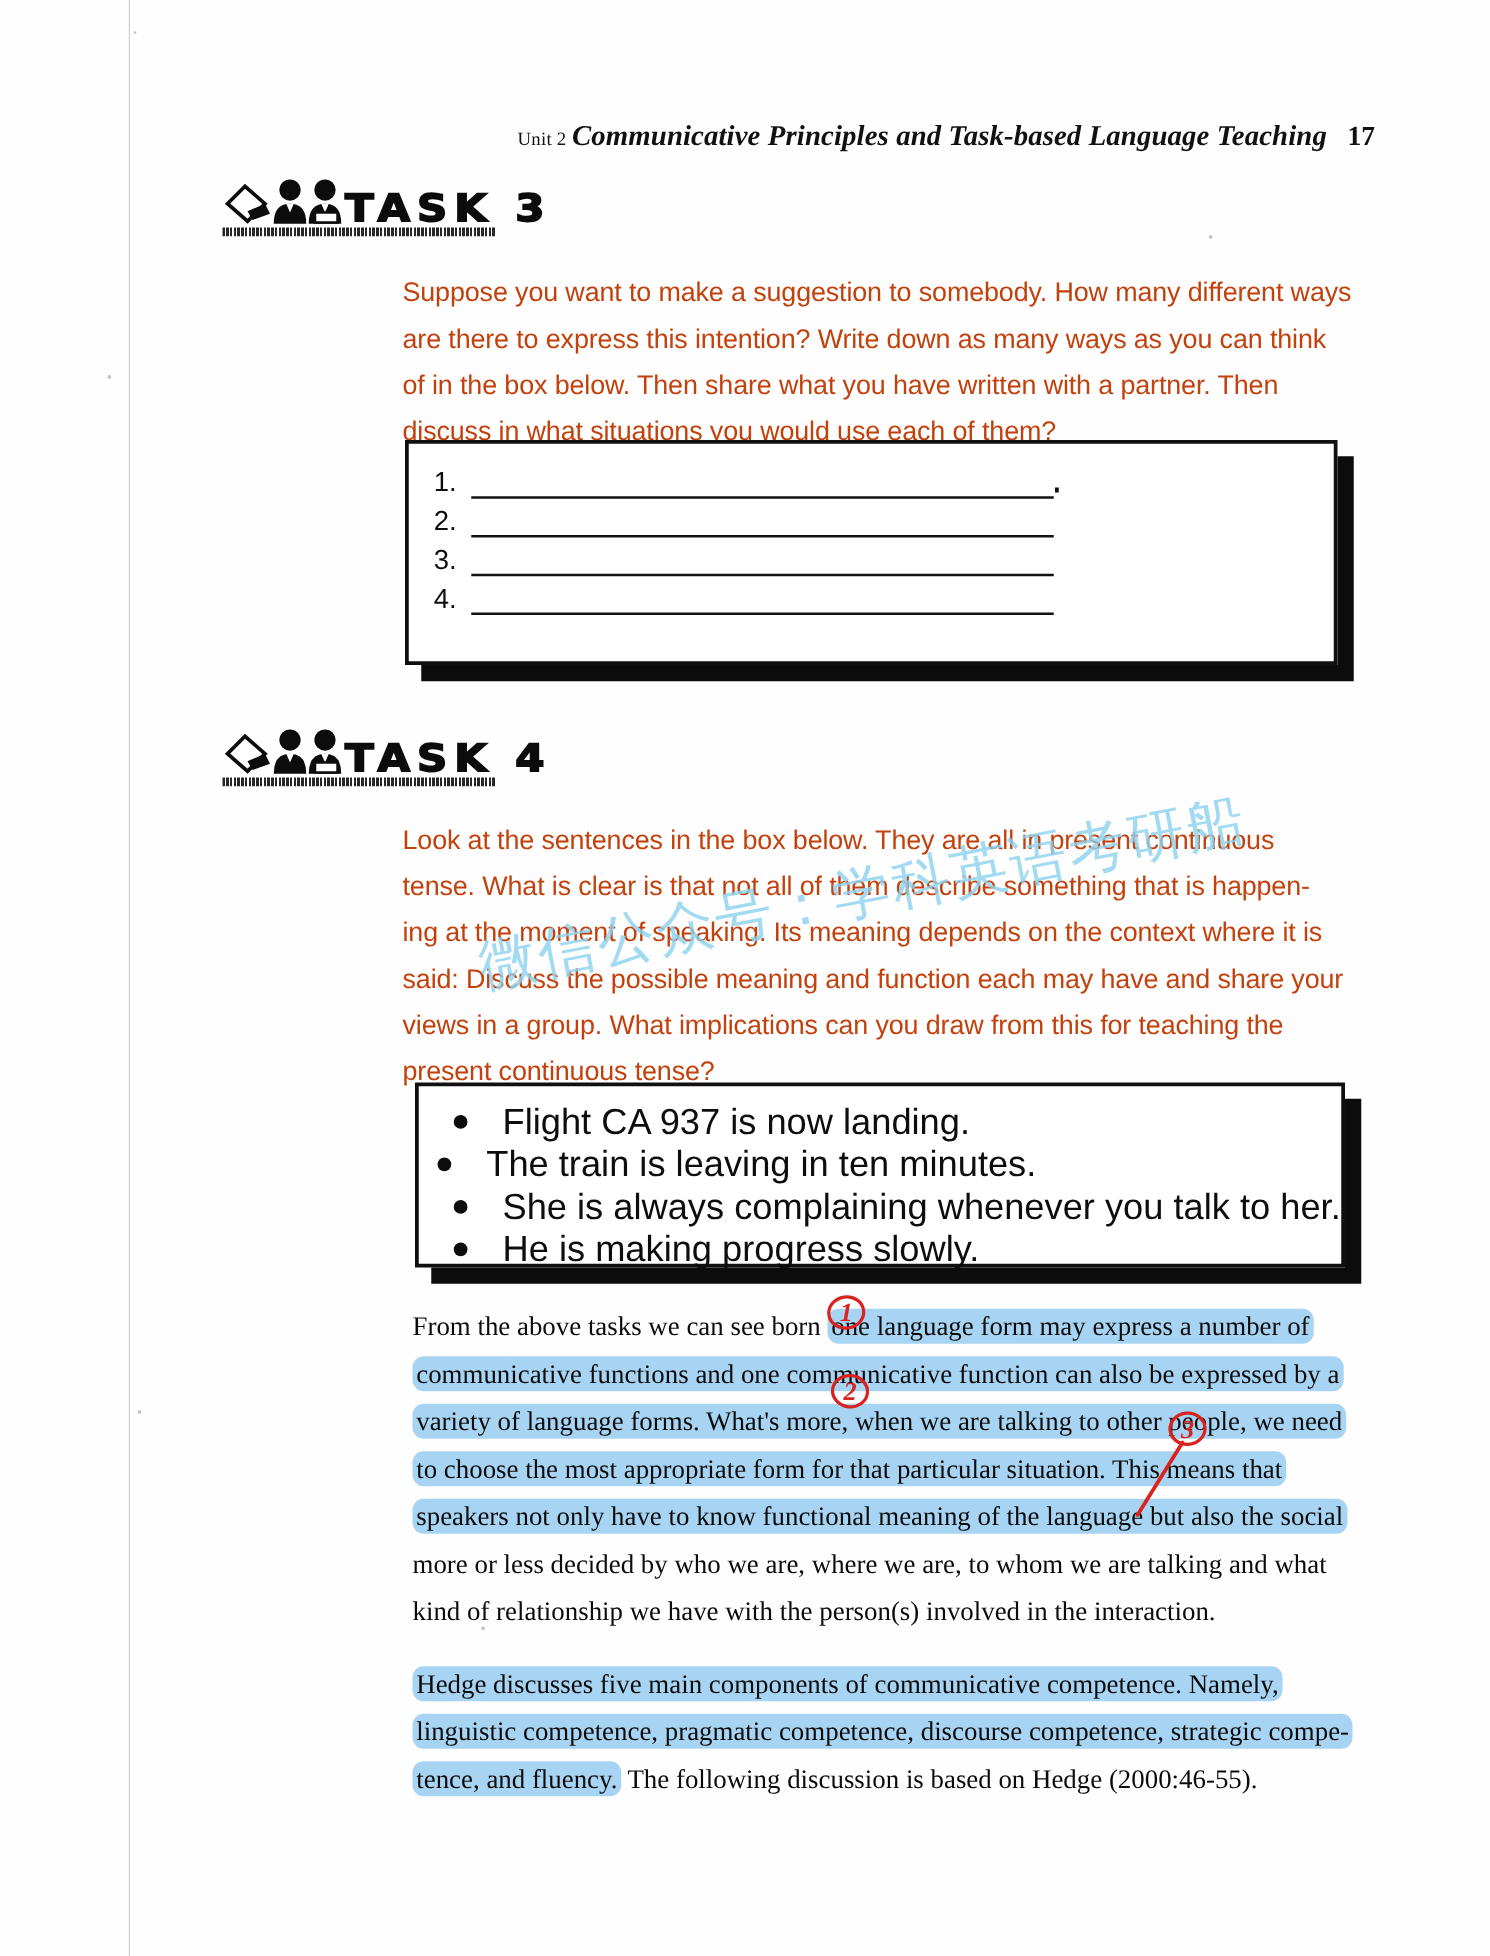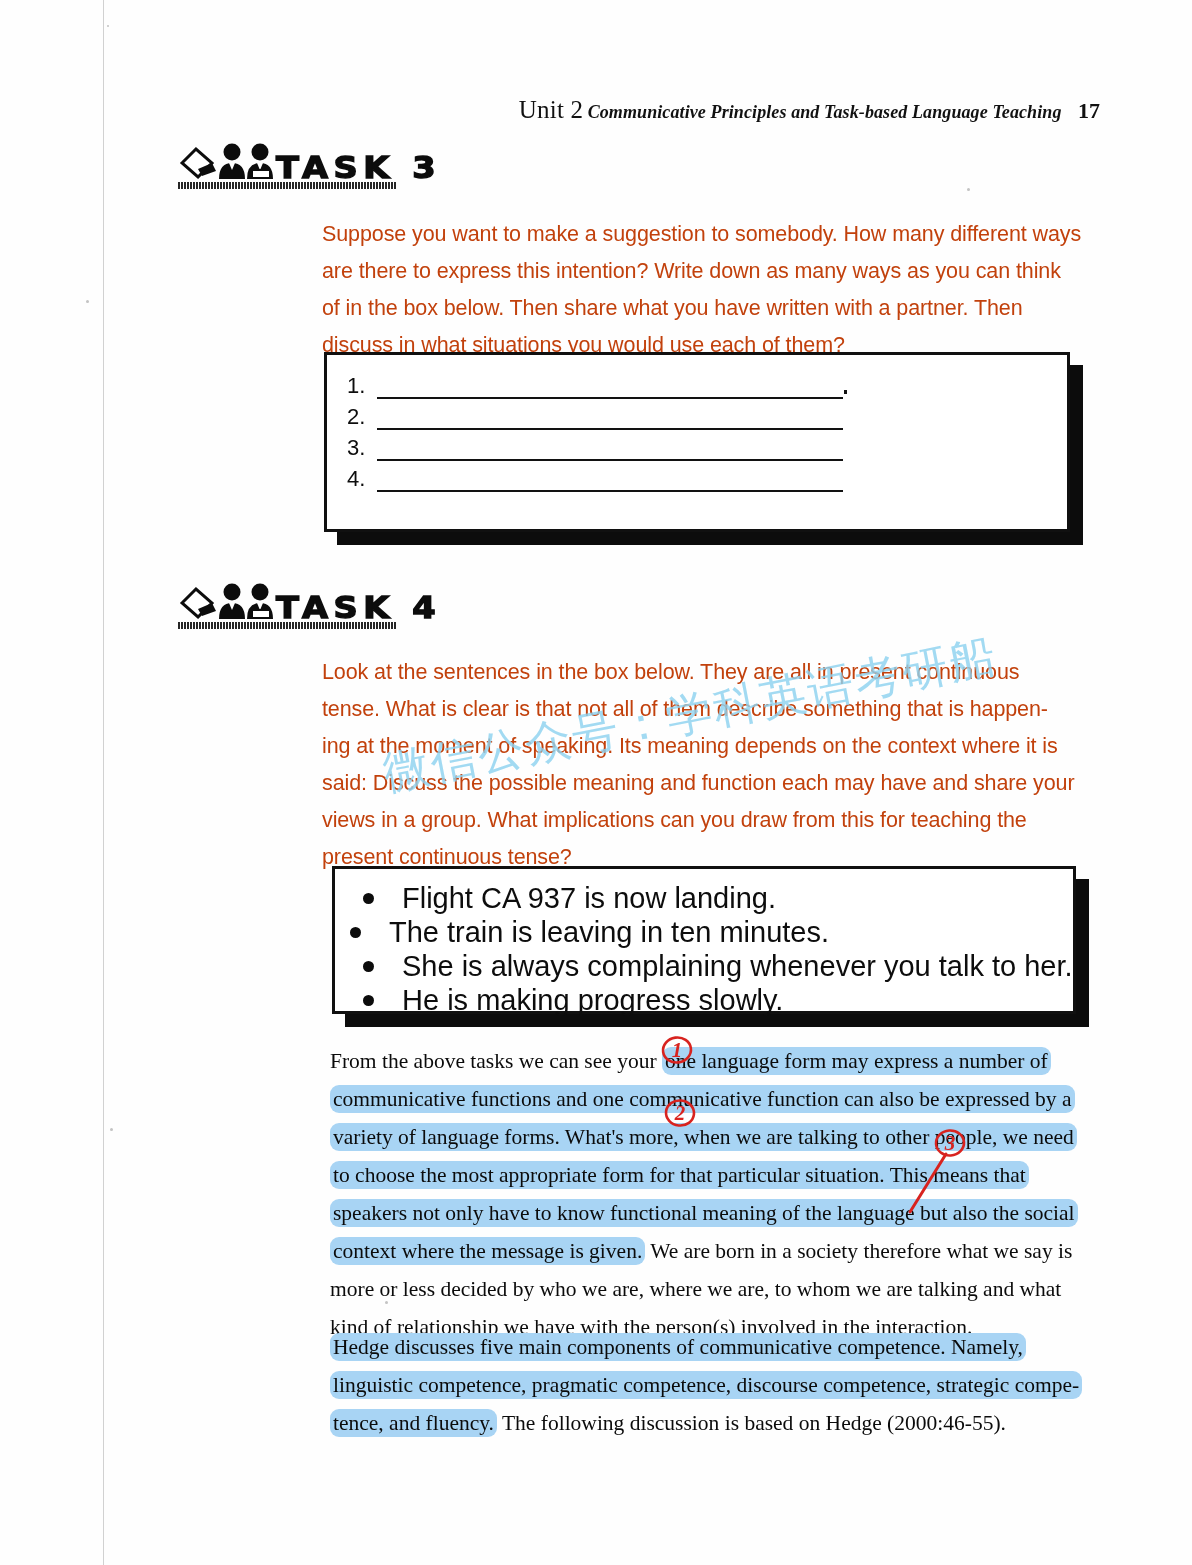--- a/index.html
+++ b/index.html
@@ -41,29 +41,29 @@
   .running-head {
     position: absolute;
     left: 0;
     right: 92px;
     top: 96px;
     text-align: right;
     white-space: nowrap;
   }
   .rh-unit {
     font-family: "Liberation Serif", serif;
-    font-size: 25px;
+    font-size: 15px;
     color: #111;
     letter-spacing: .2px;
   }
   .rh-title {
     font-family: "Liberation Serif", serif;
     font-style: italic;
     font-weight: bold;
-    font-size: 18px;
+    font-size: 23px;
     color: #111;
     letter-spacing: .1px;
   }
   .rh-page {
     font-family: "Liberation Serif", serif;
     font-weight: bold;
     font-size: 22px;
     color: #111;
     margin-left: 12px;
     margin-top: 12px;
@@ -350,36 +350,33 @@
       <span class="bullet-text">She is always complaining whenever you talk to her.</span>
     </div>
     <div class="bullet-row" style="left:28px;top:118px;">
       <span class="bullet-dot"></span>
       <span class="bullet-text">He is making progress slowly.</span>
     </div>
   </div>
 
   <div class="prose" style="top:1042px;">
     <span class="ln">
-      <span>From the above tasks we can see your </span><span class="hl">one language form may express a number of</span>
+      <span>From the above tasks we can see born </span><span class="hl">one language form may express a number of</span>
     </span>
     <span class="ln">
       <span class="hl">communicative functions and one communicative function can also be expressed by a</span>
     </span>
     <span class="ln">
       <span class="hl">variety of language forms. What's more, when we are talking to other people, we need</span>
     </span>
     <span class="ln">
       <span class="hl">to choose the most appropriate form for that particular situation. This means that</span>
     </span>
     <span class="ln">
       <span class="hl">speakers not only have to know functional meaning of the language but also the social</span>
-    </span>
-    <span class="ln">
-      <span class="hl">context where the message is given.</span><span> We are born in a society therefore what we say is</span>
     </span>
     <span class="ln">
       <span>more or less decided by who we are, where we are,  to whom we are talking and what</span>
     </span>
     <span class="ln">
       <span>kind of relationship we have with the person(s) involved in the interaction.</span>
     </span>
   </div>
 
   <div class="prose" style="top:1328px;">

